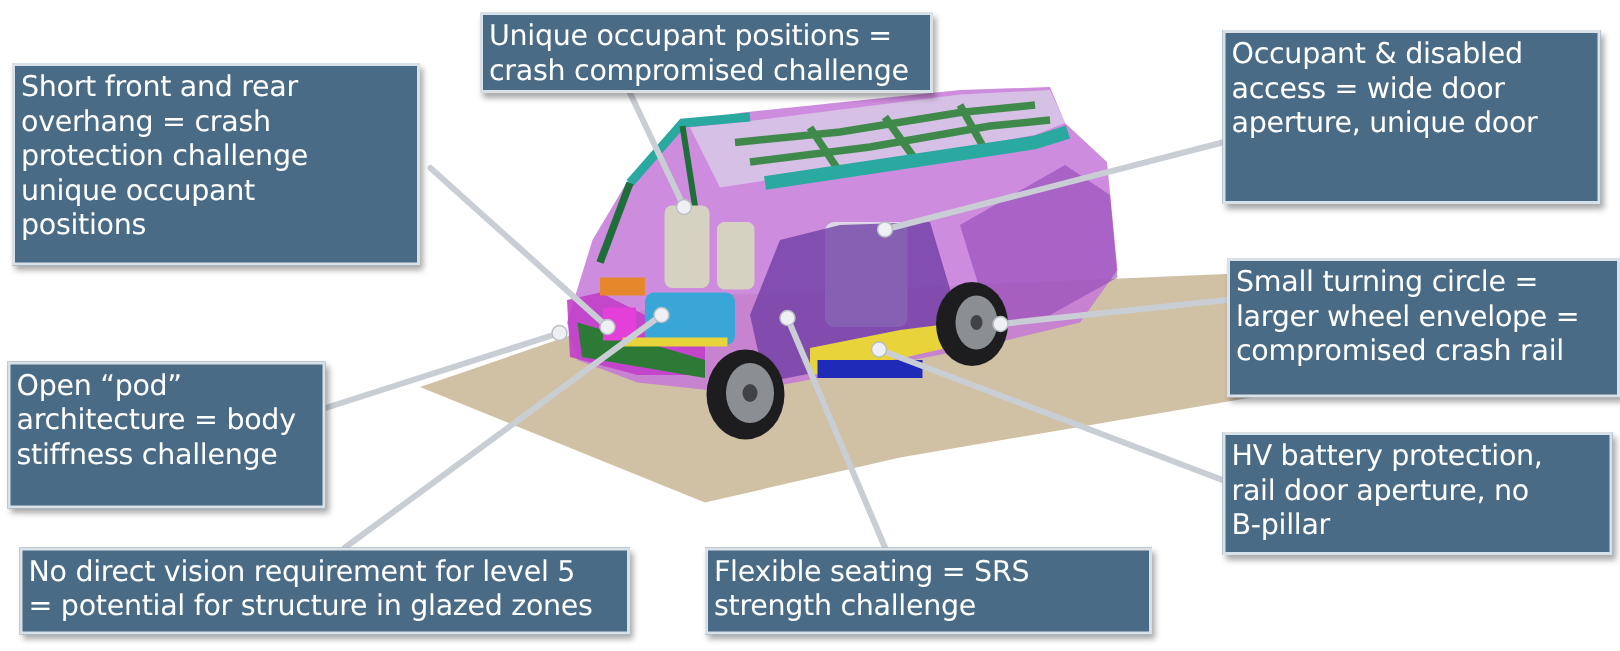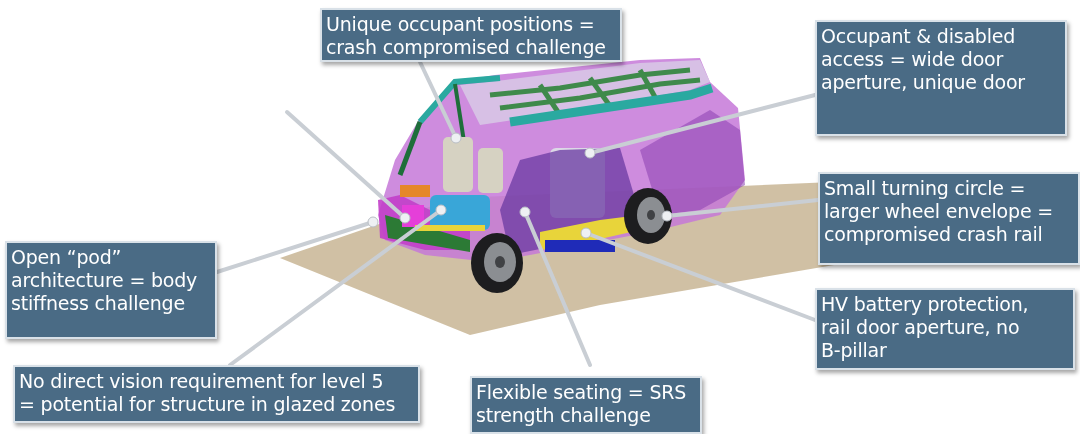--- a/index.html
+++ b/index.html
@@ -78,20 +78,27 @@
       <circle cx="456" cy="138" r="5"></circle>
       <circle cx="590" cy="153" r="5"></circle>
       <circle cx="667" cy="216" r="5"></circle>
       <circle cx="373" cy="222" r="5"></circle>
       <circle cx="586" cy="233" r="5"></circle>
       <circle cx="441" cy="210" r="5"></circle>
       <circle cx="525" cy="212" r="5"></circle>
     </g>
   </svg>
 
+  <div class="callout" style="left:8px;top:42px;width:272px;height:135px;">
+    <span>Short front and rear</span>
+    <span>overhang = crash</span>
+    <span>protection challenge</span>
+    <span>unique occupant</span>
+    <span>positions</span>
+  </div>
 
   <div class="callout" style="left:320px;top:8px;width:302px;height:54px;">
     <span>Unique occupant positions =</span>
     <span>crash compromised challenge</span>
   </div>
 
   <div class="callout" style="left:815px;top:20px;width:252px;height:116px;">
     <span>Occupant &amp; disabled</span>
     <span>access = wide door</span>
     <span>aperture, unique door</span>
@@ -113,18 +120,18 @@
     <span>HV battery protection,</span>
     <span>rail door aperture, no</span>
     <span>B-pillar</span>
   </div>
 
   <div class="callout" style="left:13px;top:365px;width:407px;height:58px;">
     <span>No direct vision requirement for level 5</span>
     <span>= potential for structure in glazed zones</span>
   </div>
 
-  <div class="callout" style="left:470px;top:365px;width:232px;height:58px;margin-top:11px;">
+  <div class="callout" style="left:470px;top:365px;width:298px;height:58px;">
     <span>Flexible seating = SRS</span>
     <span>strength challenge</span>
   </div>
 
 </div>
 
 </body></html>

